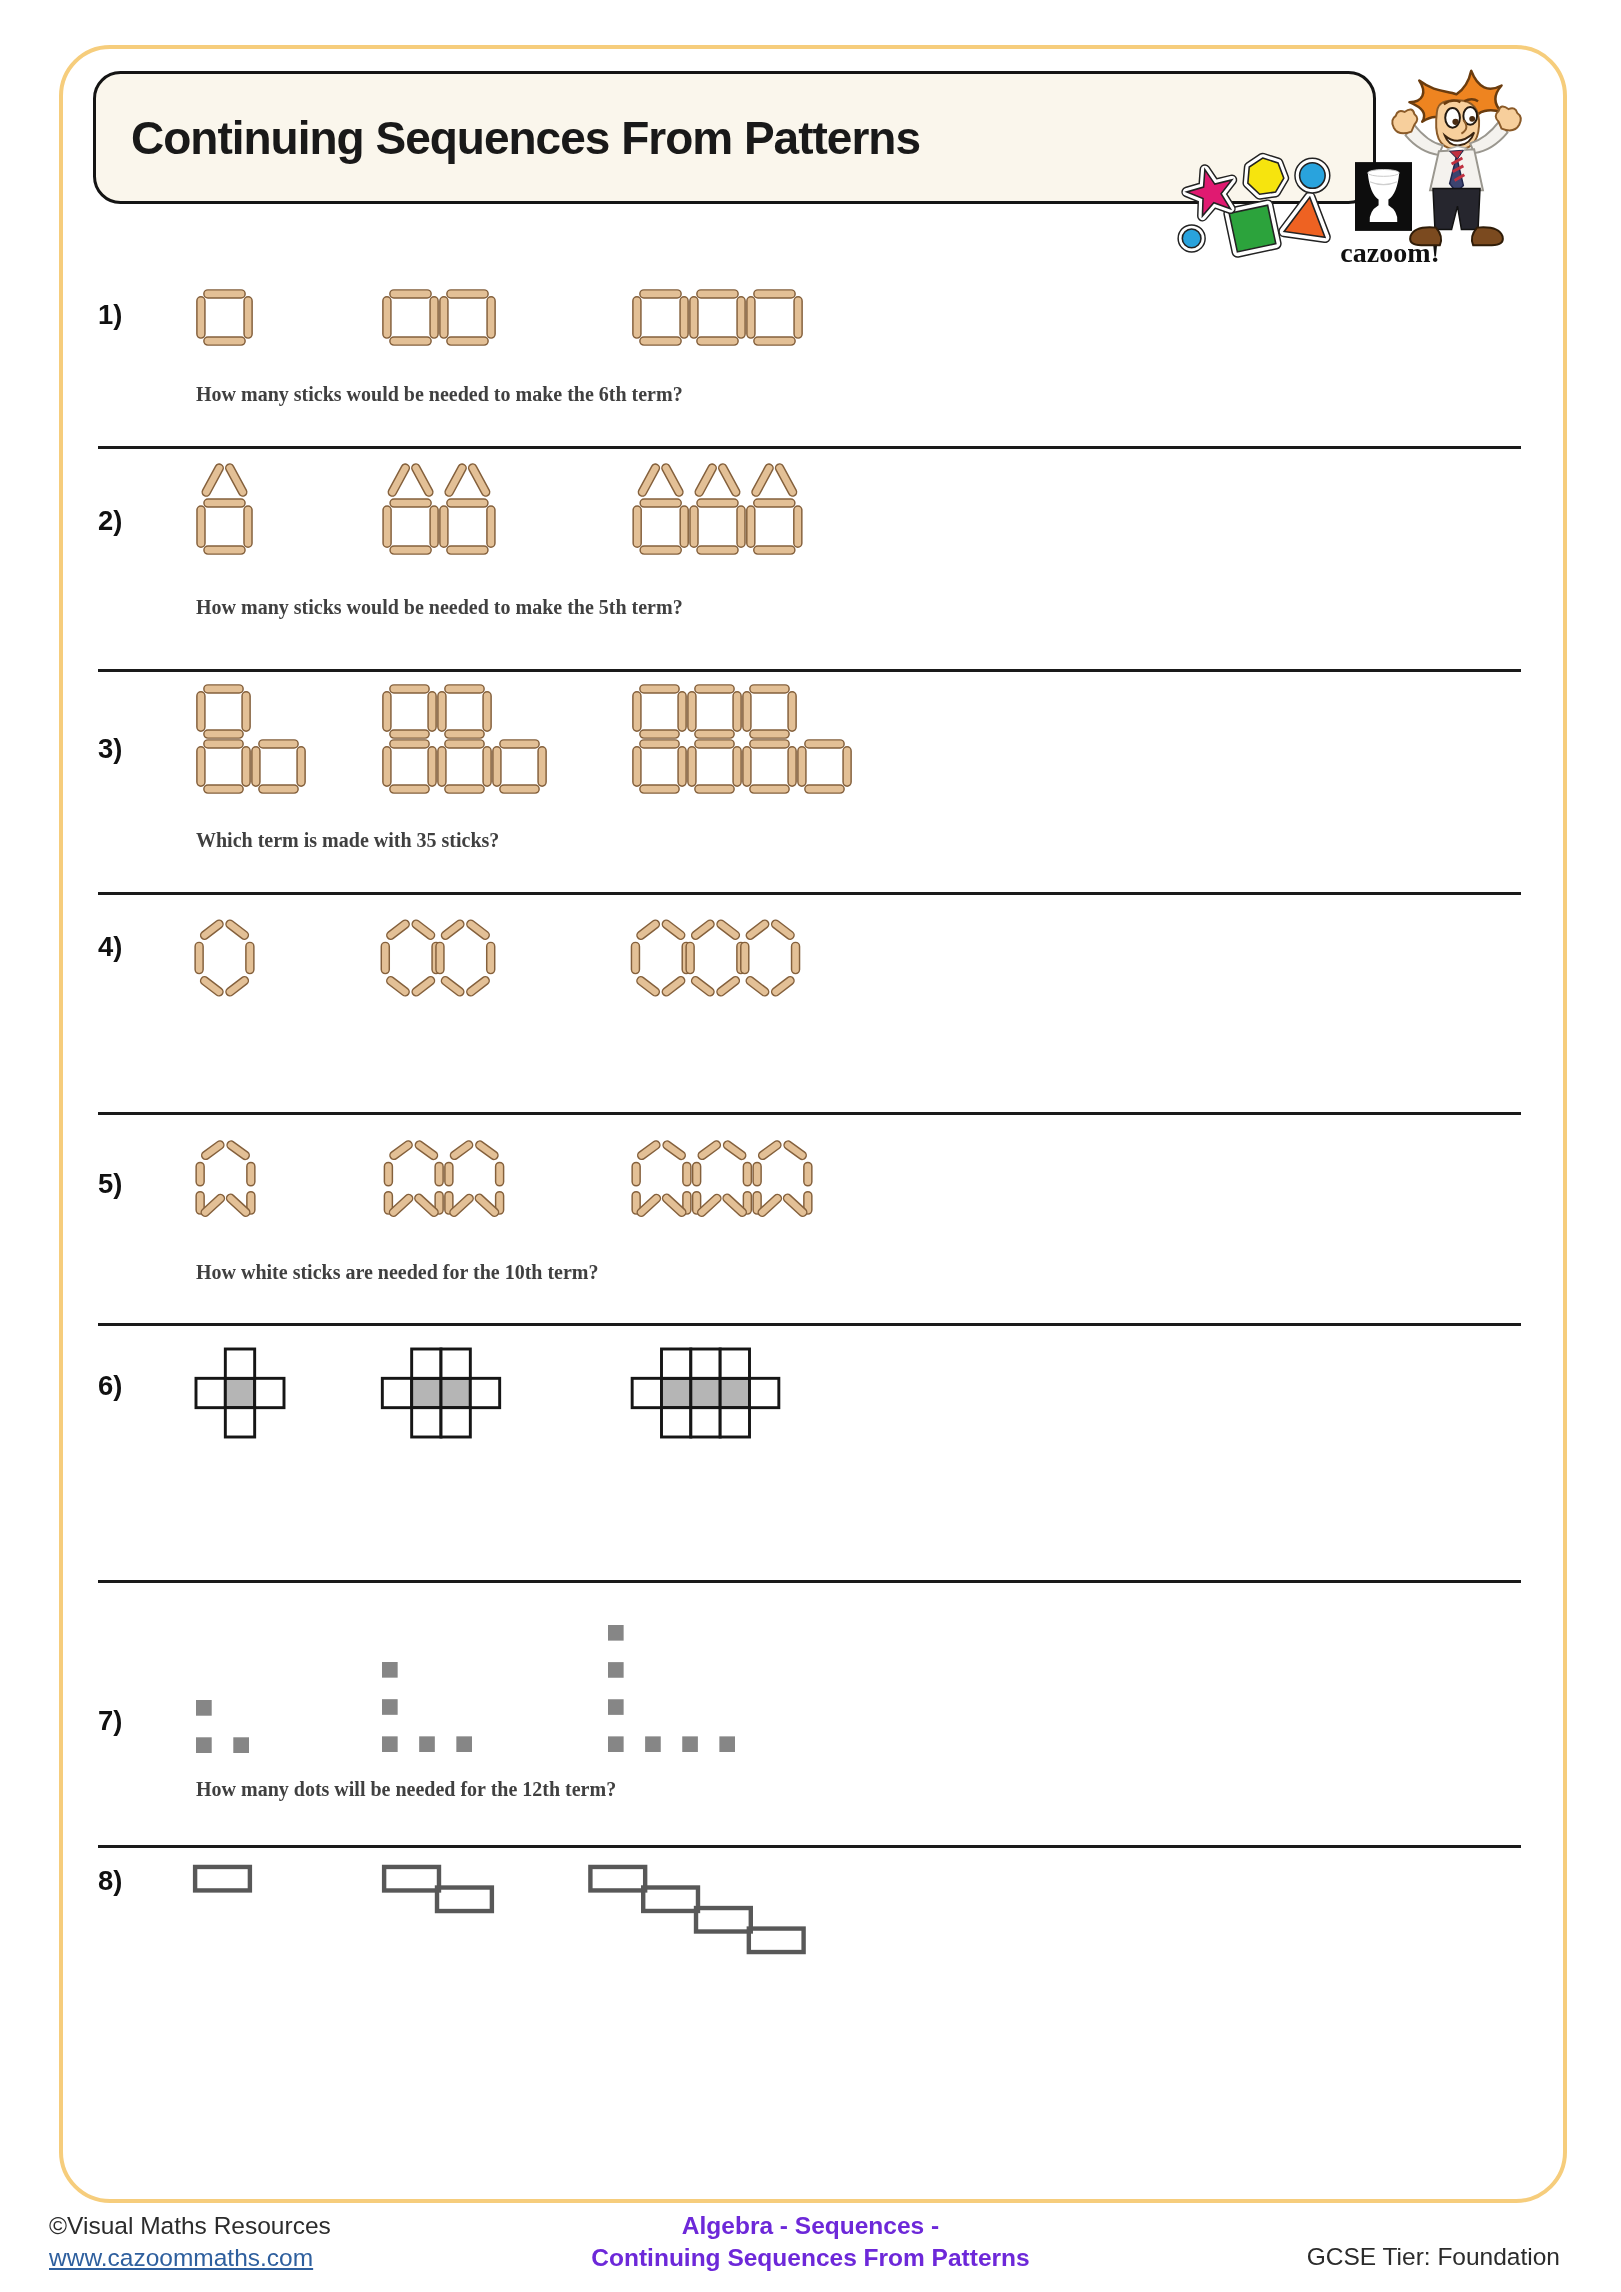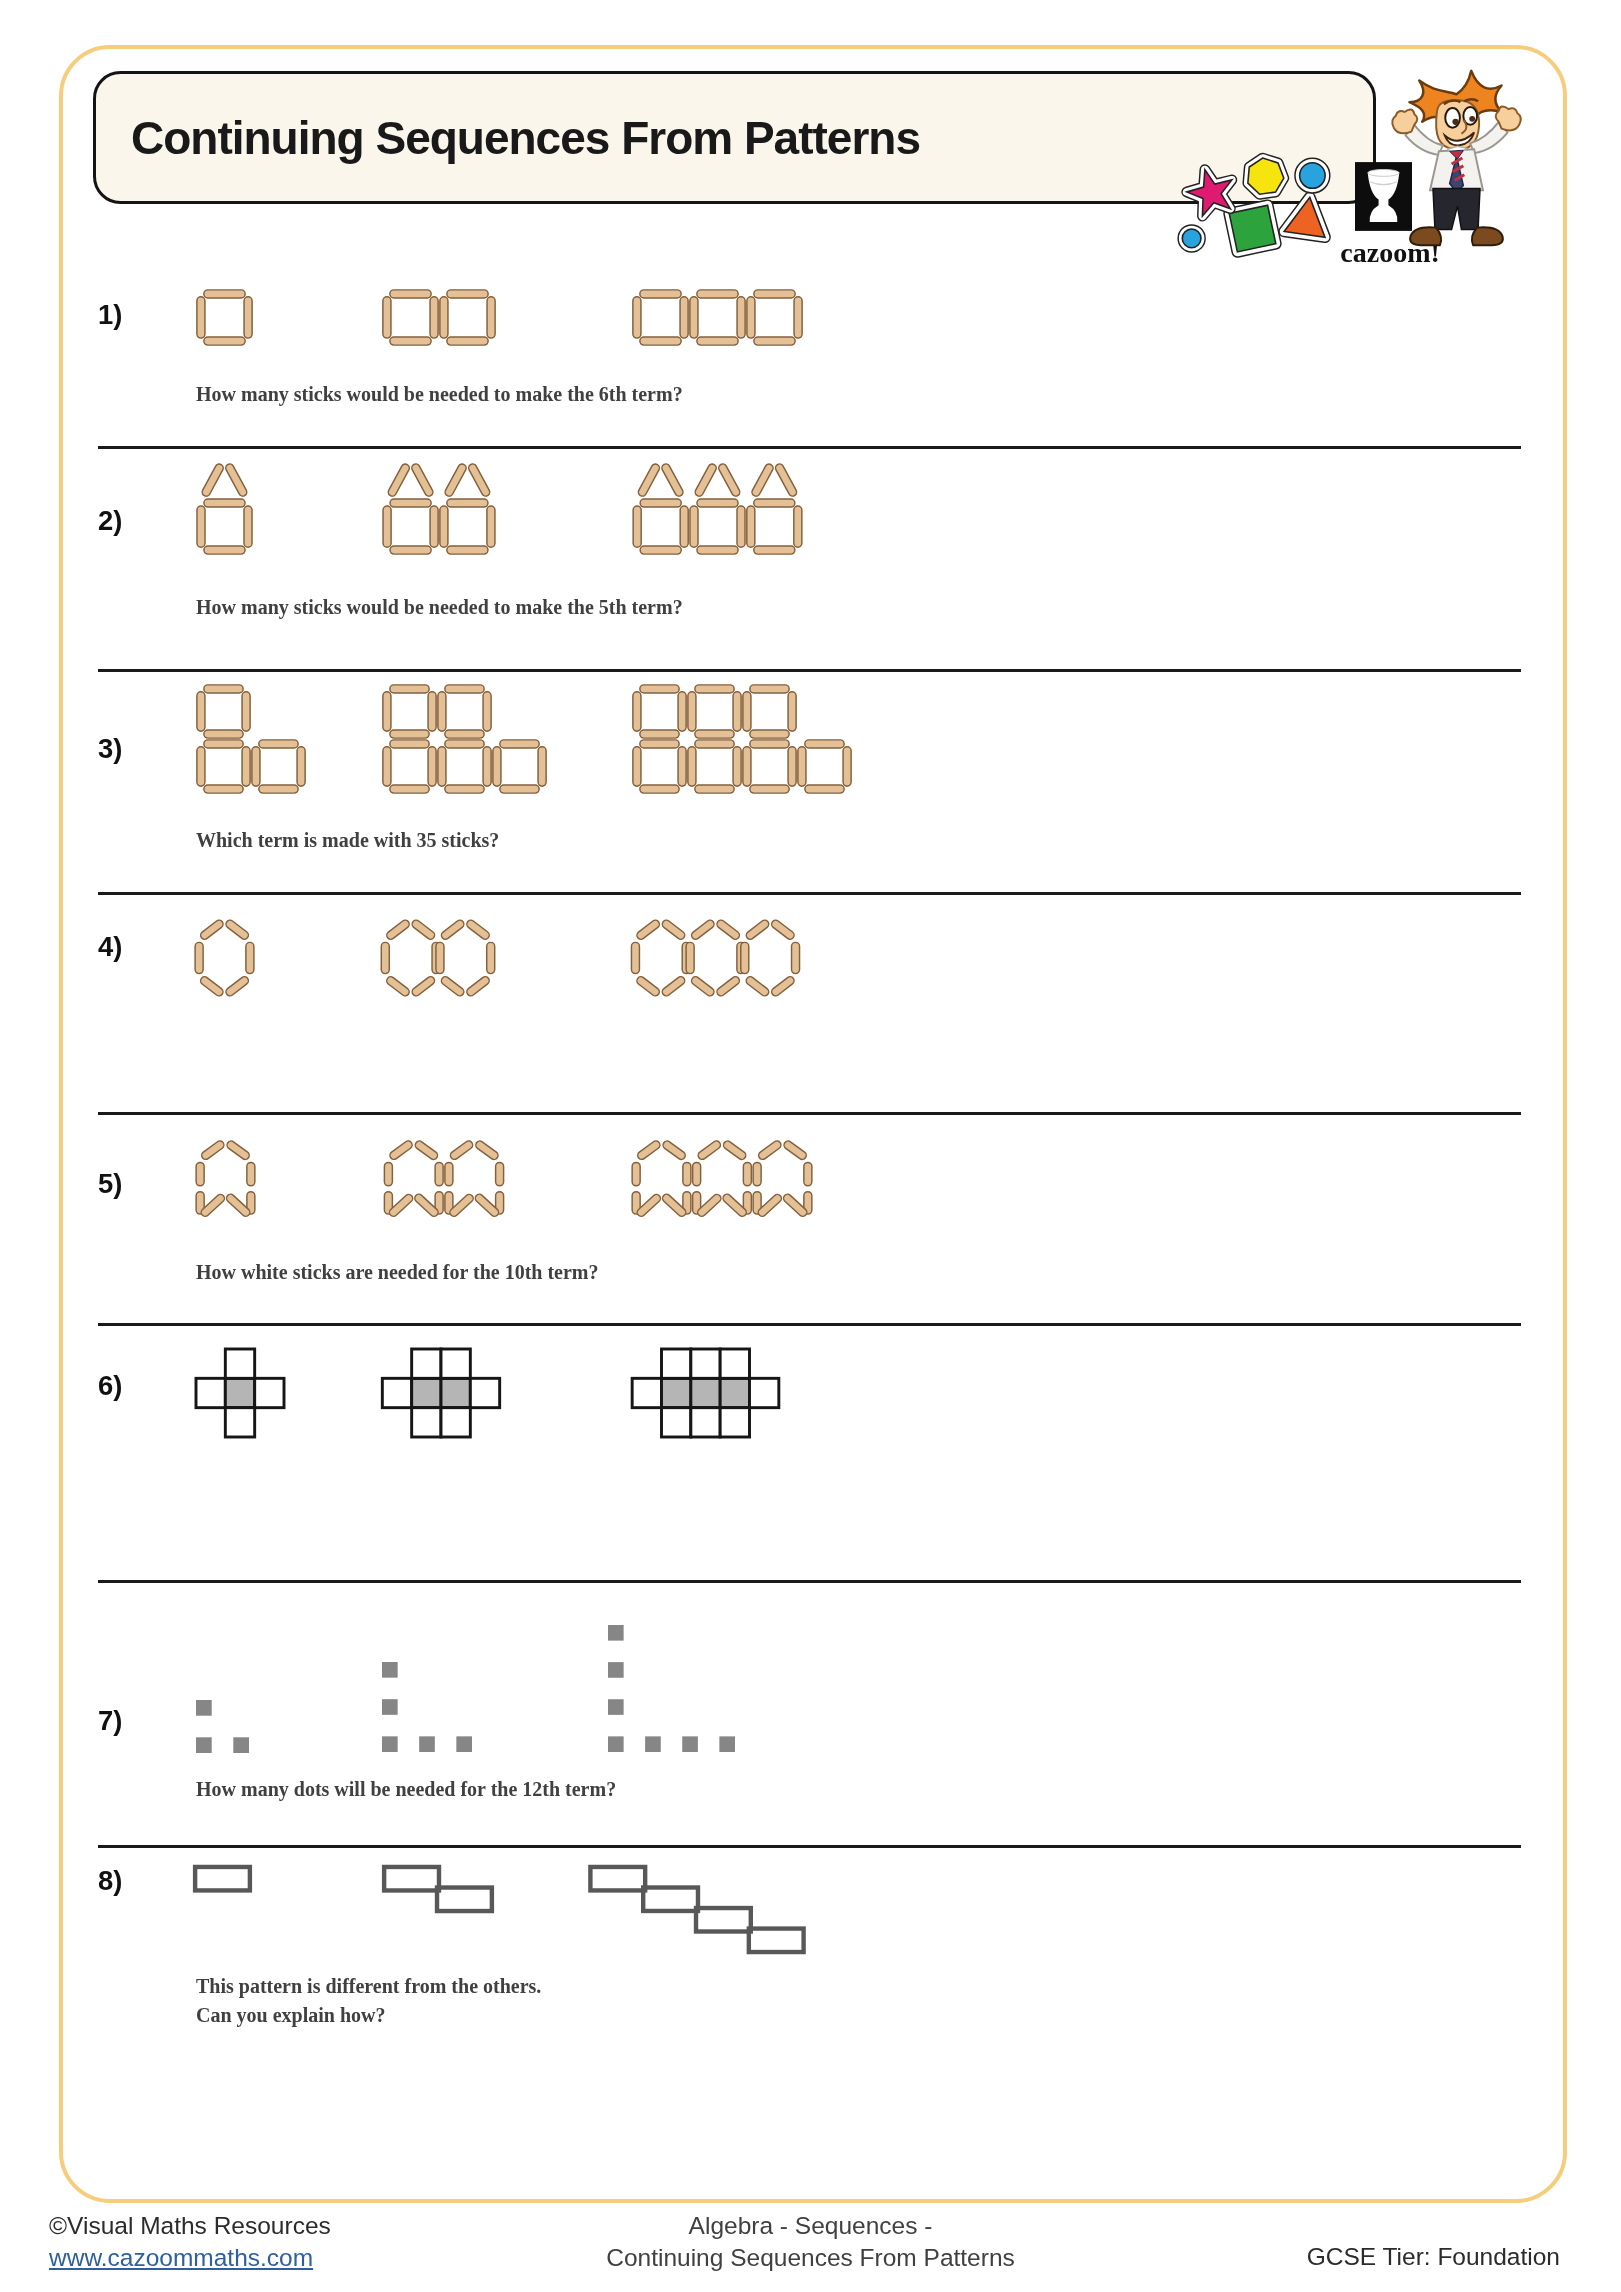--- a/index.html
+++ b/index.html
@@ -20,21 +20,21 @@
                font-family:"Liberation Serif",serif;font-style:italic;font-size:28px;color:#222;}
   .qnum{position:absolute;left:98px;font-weight:bold;font-size:27.4px;color:#111;}
   .prompt{position:absolute;left:196px;font-weight:bold;font-size:20px;color:#404040;
           white-space:pre-line;line-height:1.45;font-family:Liberation Serif, serif;}
   .divider{position:absolute;left:98px;width:1423px;height:2.9px;background:#1a1a1a;}
   .term{position:absolute;}
   .term svg{overflow:visible;display:block;}
   .footer-left{position:absolute;left:49px;top:2210px;font-size:24.5px;color:#2b2b2b;line-height:1.3;}
   .footer-left a{color:#2e5f9e;text-decoration:underline;text-align:right;}
   .footer-center{position:absolute;left:441px;top:2210px;width:739px;text-align:center;
-                 font-size:24.5px;color:#404040;line-height:1.3;}
+                 font-size:24.5px;color:#6d28d9;line-height:1.3;font-weight:bold;}
   .footer-right{position:absolute;right:61px;top:2243px;font-size:24.5px;color:#2b2b2b;}
 </style>
 <title>Continuing Sequences From Patterns</title></head>
 <body>
 
 <div class="page">
   <div class="frame"></div>
 
   <div class="header-box">
     <div class="title">Continuing Sequences From Patterns</div>
@@ -124,22 +124,20 @@
   <div class="qnum" style="top:1168px">5)</div>
   <div class="qnum" style="top:1370px">6)</div>
   <div class="qnum" style="top:1705px">7)</div>
   <div class="qnum" style="top:1865px">8)</div>
 
   <div class="prompt" style="top:380px">How many sticks would be needed to make the 6th term?</div>
   <div class="prompt" style="top:593px">How many sticks would be needed to make the 5th term?</div>
   <div class="prompt" style="top:826px">Which term is made with 35 sticks?</div>
   <div class="prompt" style="top:1258px">How white sticks are needed for the 10th term?</div>
   <div class="prompt" style="top:1775px">How many dots will be needed for the 12th term?</div>
-  <div class="prompt" style="top:1972px">This pattern is different from the others.
-Can you explain how?</div>
 
   <div class="divider" style="top:446px"></div>
   <div class="divider" style="top:669px"></div>
   <div class="divider" style="top:892px"></div>
   <div class="divider" style="top:1112px"></div>
   <div class="divider" style="top:1323px"></div>
   <div class="divider" style="top:1580px"></div>
   <div class="divider" style="top:1845px"></div>
 
   <div id="pattern-layer">

